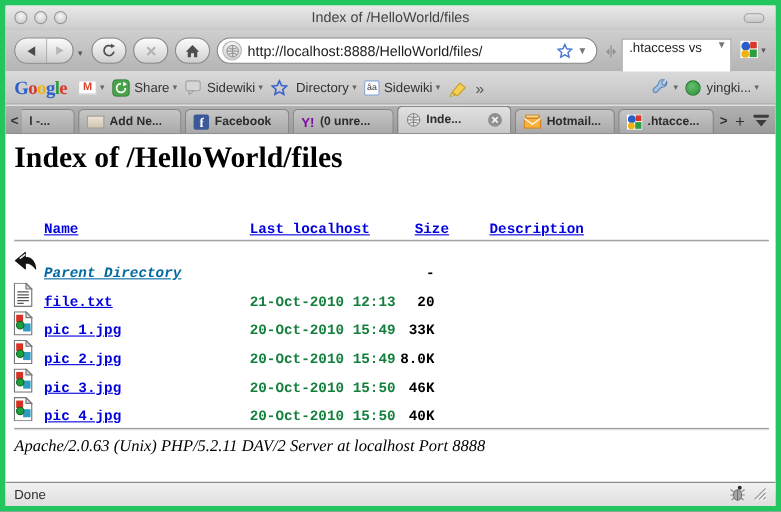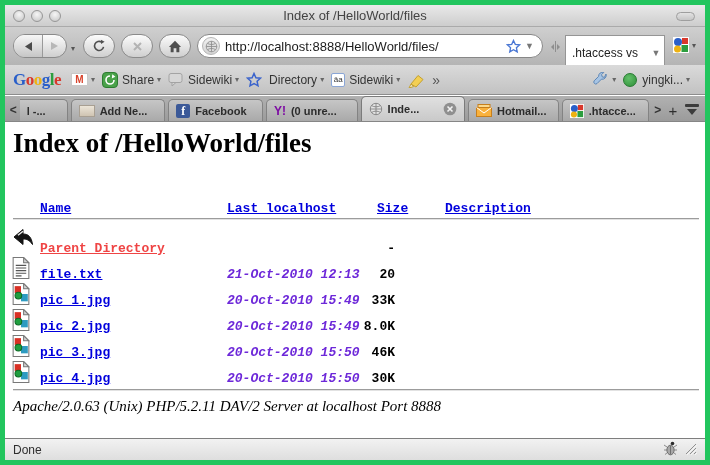--- a/index.html
+++ b/index.html
@@ -40,21 +40,21 @@
   .url-text{flex:1;font-size:13px;color:#1c1c1c;white-space:nowrap;overflow:hidden;}
   .url-star{margin:0 4px;display:flex;}
   .url-caret{font-size:9px;color:#777;}
 
   .splitter{position:absolute;left:546px;top:14px;width:9px;height:11px;}
   .splitter:before{content:"";position:absolute;left:4px;top:0;width:1px;height:11px;background:#8e8e8e;}
   .splitter .ltri{position:absolute;left:0;top:3px;border-top:3px solid transparent;border-bottom:3px solid transparent;border-right:3px solid #8e8e8e;}
   .splitter .rtri{position:absolute;right:0;top:3px;border-top:3px solid transparent;border-bottom:3px solid transparent;border-left:3px solid #8e8e8e;}
 
   .searchbox{position:absolute;left:560px;top:8px;width:100px;height:36px;border:1px solid #959595;
-             background:#fff;display:flex;align-items:center;padding-left:6px;}
+             background:#fff;display:flex;padding-left:6px;}
   .search-text{flex:1;font-size:12px;color:#222;white-space:nowrap;overflow:hidden;}
   .search-caret{width:16px;text-align:center;font-size:9px;color:#777;border-left:0;}
   .engine-btn{position:absolute;left:668px;top:10px;display:flex;align-items:center;}
   .engine-caret{font-size:8px;color:#555;margin-left:3px;}
 
   
   .bookmarksbar{position:absolute;left:0;top:60px;width:100%;height:30px;
                 background:linear-gradient(#dadada,#c2c2c2);border-bottom:1px solid #8d8d8d;
                 display:flex;align-items:center;padding:0 8px;font-size:12px;color:#333;}
   .bm{display:flex;align-items:center;margin-right:7px;white-space:nowrap;}
@@ -91,25 +91,25 @@
   .alltabs{width:22px;height:22px;display:flex;align-items:center;justify-content:center;}
 
   
   .content{position:absolute;left:0;top:117px;width:100%;height:326px;background:#fff;}
   .h1{position:absolute;left:8px;top:6px;margin:0;font-family:"Liberation Serif",serif;
       font-weight:bold;font-size:27px;color:#000;white-space:nowrap;}
   .mono{font-family:"Liberation Mono","DejaVu Sans Mono",monospace;font-size:13px;font-weight:600;}
   .hdr span{position:absolute;text-decoration:underline;text-align:center;}
   .hdr,.frow{position:absolute;left:0;width:100%;height:18px;}
   .link{color:#0000dd;text-decoration:underline;cursor:pointer;}
-  .visited{color:#ef4444;}
+  .visited{color:#0369a1;font-style:italic;}
   .rule{position:absolute;left:8px;right:6px;height:2px;background:#9c9c9c;border-bottom:1px solid #e2e2e2;}
   .ficon{position:absolute;left:7px;top:-10px;}
   .fname{position:absolute;left:35px;}
-  .fdate{position:absolute;left:222px;color:#6d28d9;font-style:italic;}
+  .fdate{position:absolute;left:222px;color:#15803d;}
   .fsize{position:absolute;left:336px;width:54px;text-align:right;color:#000;}
   .c-name{left:35px}.c-mod{left:222px}.c-size{left:372px}.c-desc{left:440px}
   .sig{position:absolute;left:8px;top:276px;font-family:"Liberation Serif",serif;
        font-style:italic;font-size:15px;color:#000;white-space:nowrap;}
 
   
   .statusbar{position:absolute;left:0;bottom:0;width:100%;height:22px;
              background:linear-gradient(#f2f2f2,#dedede);border-top:1px solid #7e7e7e;
              display:flex;align-items:center;padding:0 8px;font-size:12px;color:#2e2e2e;}
   .sb-right{margin-left:auto;display:flex;align-items:center;gap:6px;}
@@ -432,21 +432,21 @@
         <svg width="18" height="22" viewBox="0 0 17 21">
           <path d="M1 0.5 H11 L16 5.5 V20.5 H1 Z" fill="#fff" stroke="#787878"></path>
           <path d="M11 0.5 L16 5.5 H11 Z" fill="#d4d4d4" stroke="#787878"></path>
           <rect x="2.5" y="3" width="6" height="6.5" fill="#d93025"></rect>
           <rect x="8.5" y="10.5" width="6.5" height="7" fill="#2e9bc1"></rect>
           <circle cx="6" cy="12" r="3.2" fill="#1f9e3e" stroke="#0c6b25"></circle>
         </svg>
       </span>
       <span class="fname link">pic 4.jpg</span>
       <span class="fdate">20-Oct-2010 15:50</span>
-      <span class="fsize">30K</span>
+      <span class="fsize">40K</span>
     </div>
 
     <div class="rule" style="top:267px"></div>
 
     <div class="sig">Apache/2.0.63 (Unix) PHP/5.2.11 DAV/2 Server at localhost Port 8888</div>
   </div>
 
   <div class="statusbar">
     <span>Done</span>
     <span class="sb-right">

